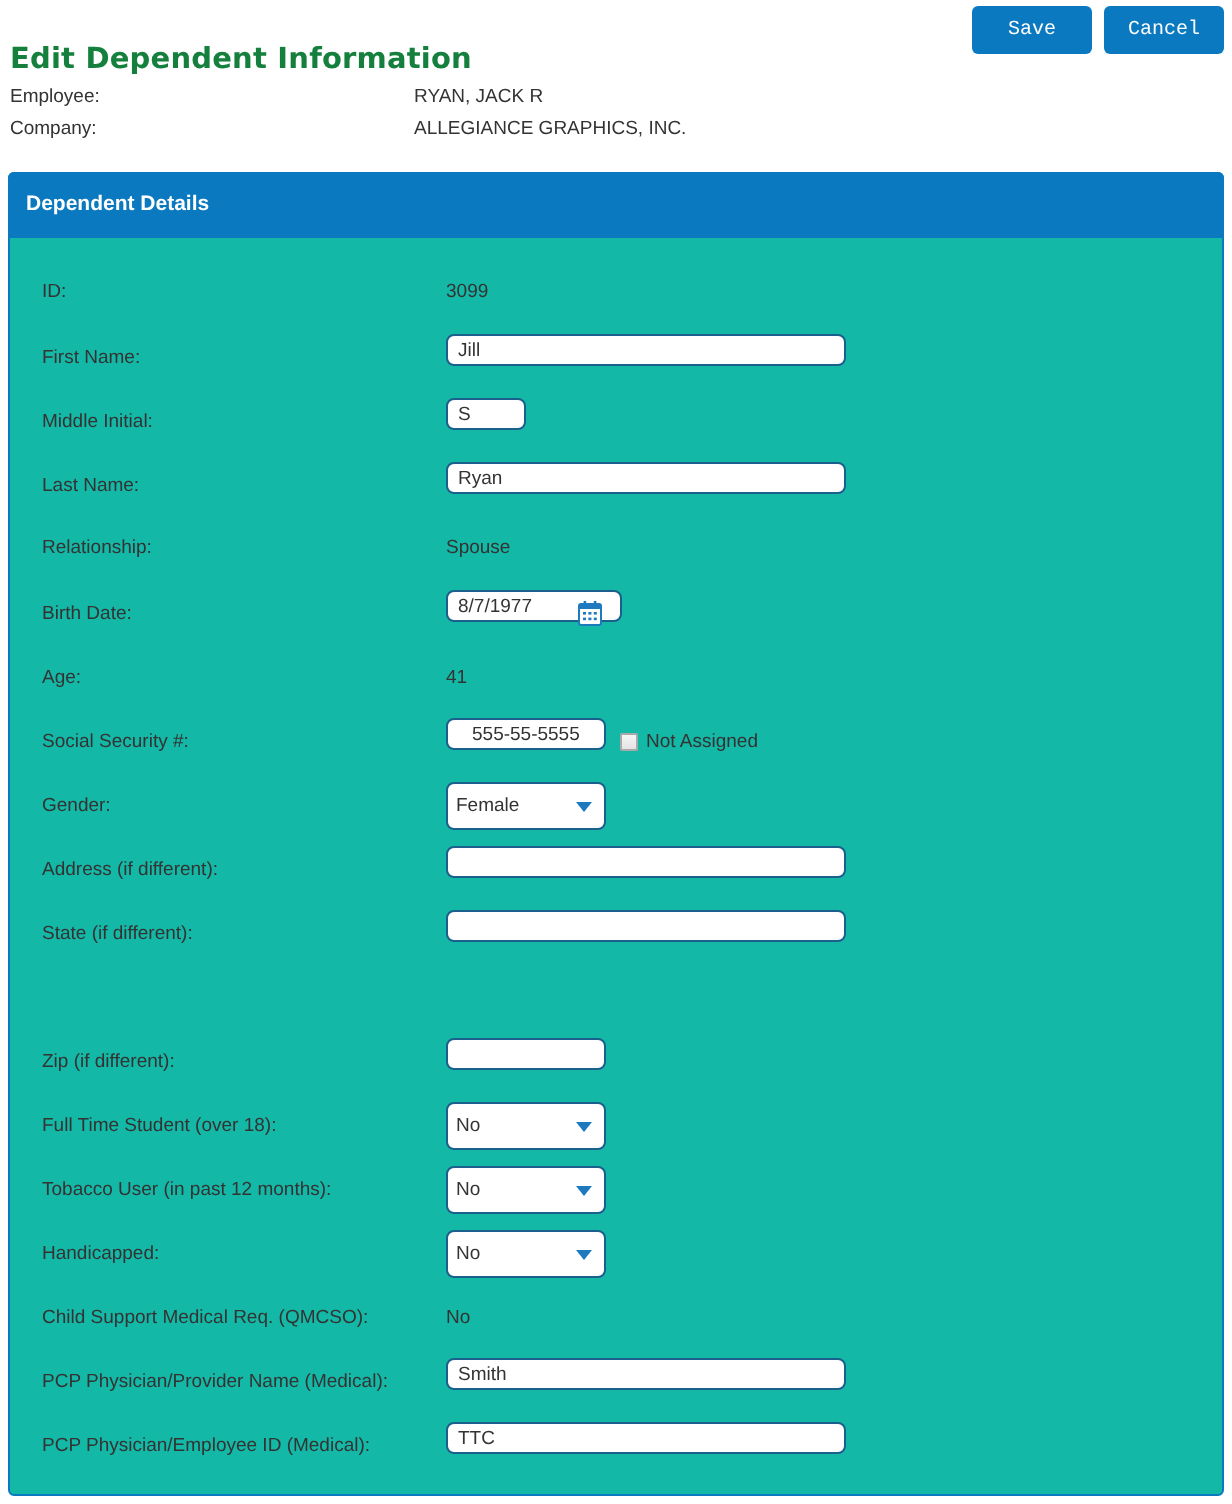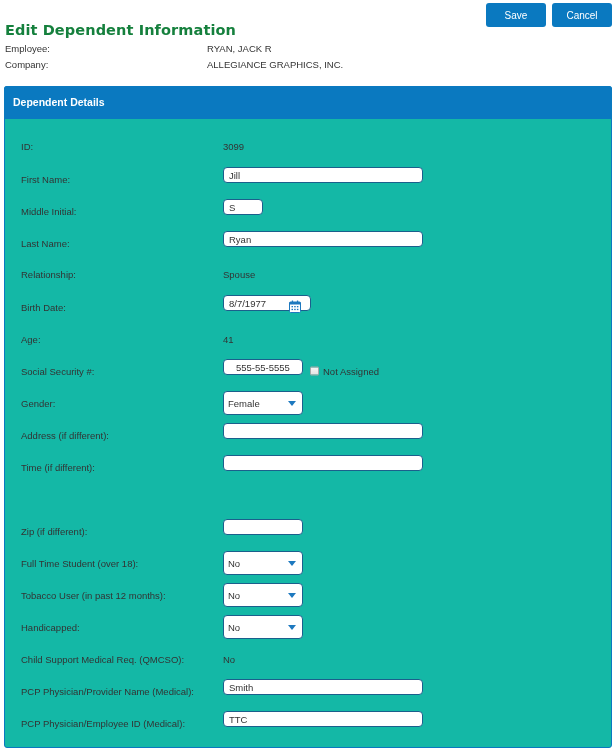--- a/index.html
+++ b/index.html
@@ -15,21 +15,21 @@
     .page-title {
       position: absolute; left: 5px; top: 22px;
       font-family: "DejaVu Sans", sans-serif;
       font-weight: bold; font-size: 14.5px; color: #15803d;
       letter-spacing: 0.1px;
     }
     .btn {
       position: absolute; top: 3px; height: 24px;
       background: #0a79c0; color: #ffffff;
       border: none; border-radius: 3px;
-      font-family: Liberation Sans, sans-serif;
+      font-family: Liberation Mono, monospace;
       font-size: 10px; cursor: pointer;
       display: flex; align-items: center; justify-content: center;
     }
     .btn-save { left: 486px; width: 60px; }
     .btn-cancel { left: 552px; width: 60px; }
 
     .meta-row { position: absolute; left: 5px; font-size: 9.5px; color: #333; }
     .meta-row .lbl { position: absolute; left: 0; white-space: nowrap; }
     .meta-row .val { position: absolute; left: 202px; white-space: nowrap; }
 
@@ -195,21 +195,21 @@
         <span class="caret"></span>
       </div>
     </div>
 
     <div class="row" style="top:336px;">
       <span class="lbl">Address (if different):</span>
       <input class="field w-lg" type="text" value="" style="">
     </div>
 
     <div class="row" style="top:368px;">
-      <span class="lbl">Time (if different):</span>
+      <span class="lbl">State (if different):</span>
       <input class="field w-lg" type="text" value="" style="">
     </div>
 
 
     <div class="row" style="top:432px;">
       <span class="lbl">Zip (if different):</span>
       <input class="field w-md" type="text" value="" style="">
     </div>
 
     <div class="row" style="top:464px;">

